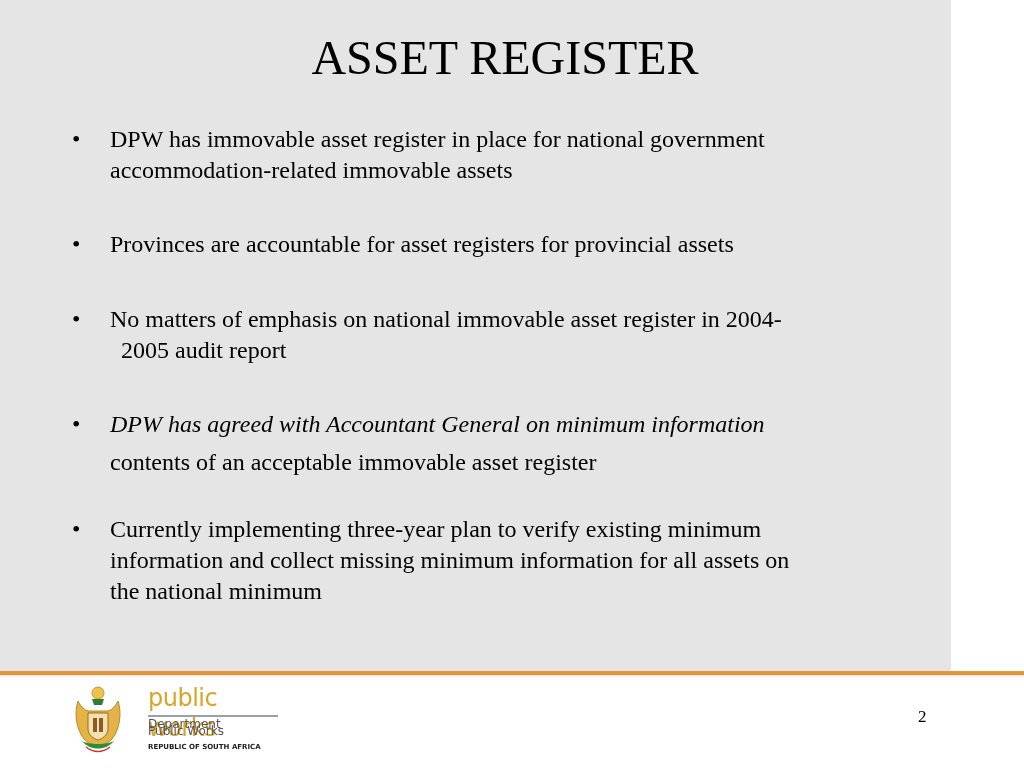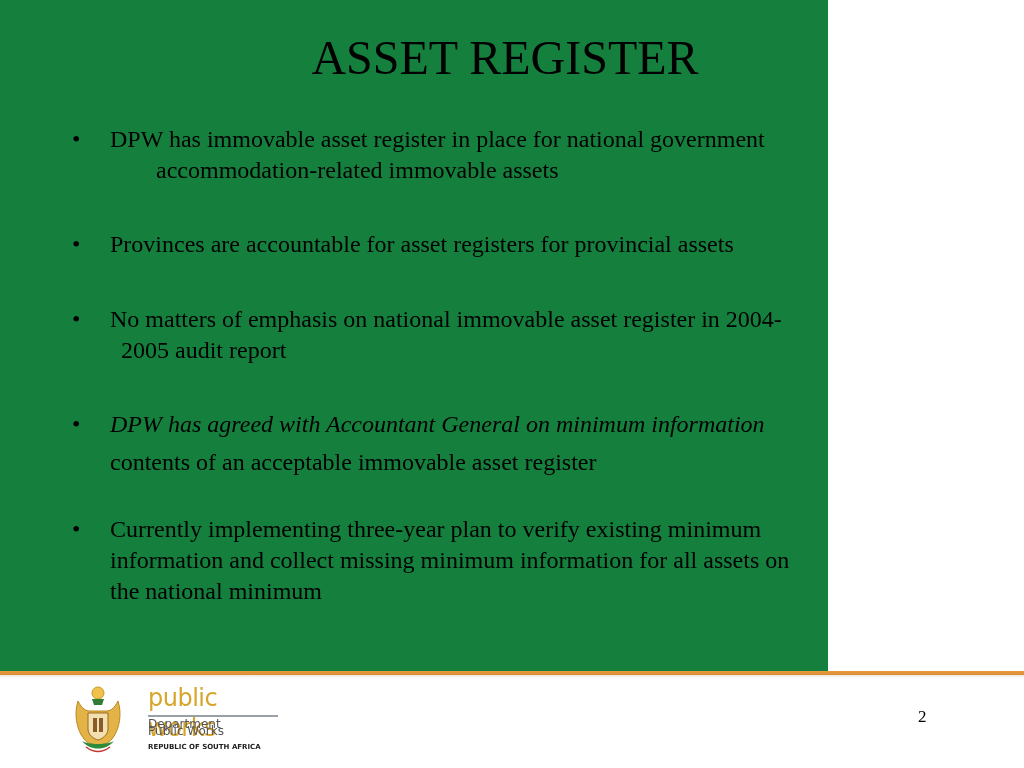--- a/index.html
+++ b/index.html
@@ -3,22 +3,22 @@
   <meta charset="utf-8">
   <style>
     html, body { margin: 0; padding: 0; }
     body {
       width: 1024px; height: 768px; position: relative; overflow: hidden;
       background: #ffffff;
       font-family: "Liberation Serif", "DejaVu Serif", serif;
       color: #000;
     }
     .slide {
-      position: absolute; left: 0; top: 0; width: 828px; height: 672px;
-      background: #15803d;
+      position: absolute; left: 0; top: 0; width: 951px; height: 672px;
+      background: #e5e5e5;
     }
     .band {
       position: absolute; left: 0; top: 671px; width: 1024px; height: 4px;
       background: linear-gradient(#E8993A, #D9903A);
     }
     .band-shadow {
       position: absolute; left: 0; top: 675px; width: 1024px; height: 3px;
       background: linear-gradient(#eee6d8, #ffffff);
     }
     .title {
@@ -58,21 +58,21 @@
 </head>
 <body>
 
 <div class="slide">
   <div class="title">ASSET REGISTER</div>
 
   <div class="bullet-list">
     <div class="bullet" style="top:124px;">
       <span class="dot" style="top:0;">•</span>
       <span class="line" style="top:0;">DPW has immovable asset register in place for national government</span>
-      <span class="line" style="top:31px;margin-left:46px;">accommodation-related immovable assets</span>
+      <span class="line" style="top:31px;">accommodation-related immovable assets</span>
     </div>
 
     <div class="bullet" style="top:229px;">
       <span class="dot" style="top:0;">•</span>
       <span class="line" style="top:0;">Provinces are accountable for asset registers for provincial assets</span>
     </div>
 
     <div class="bullet" style="top:304px;">
       <span class="dot" style="top:0;">•</span>
       <span class="line" style="top:0;">No matters of emphasis on national immovable asset register in 2004-</span>

